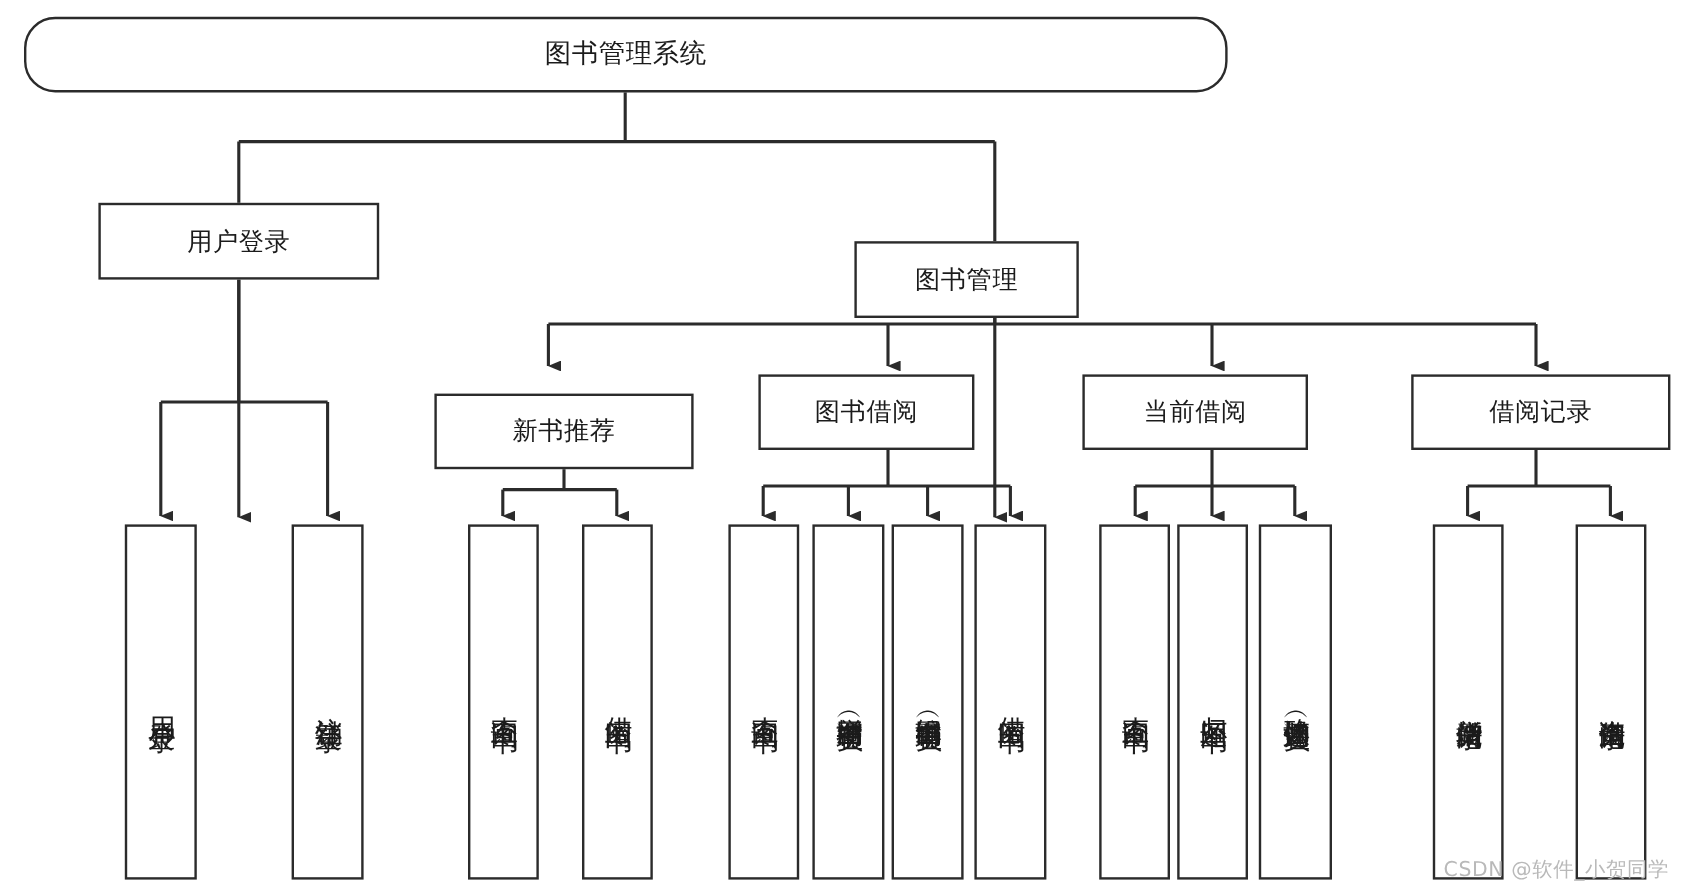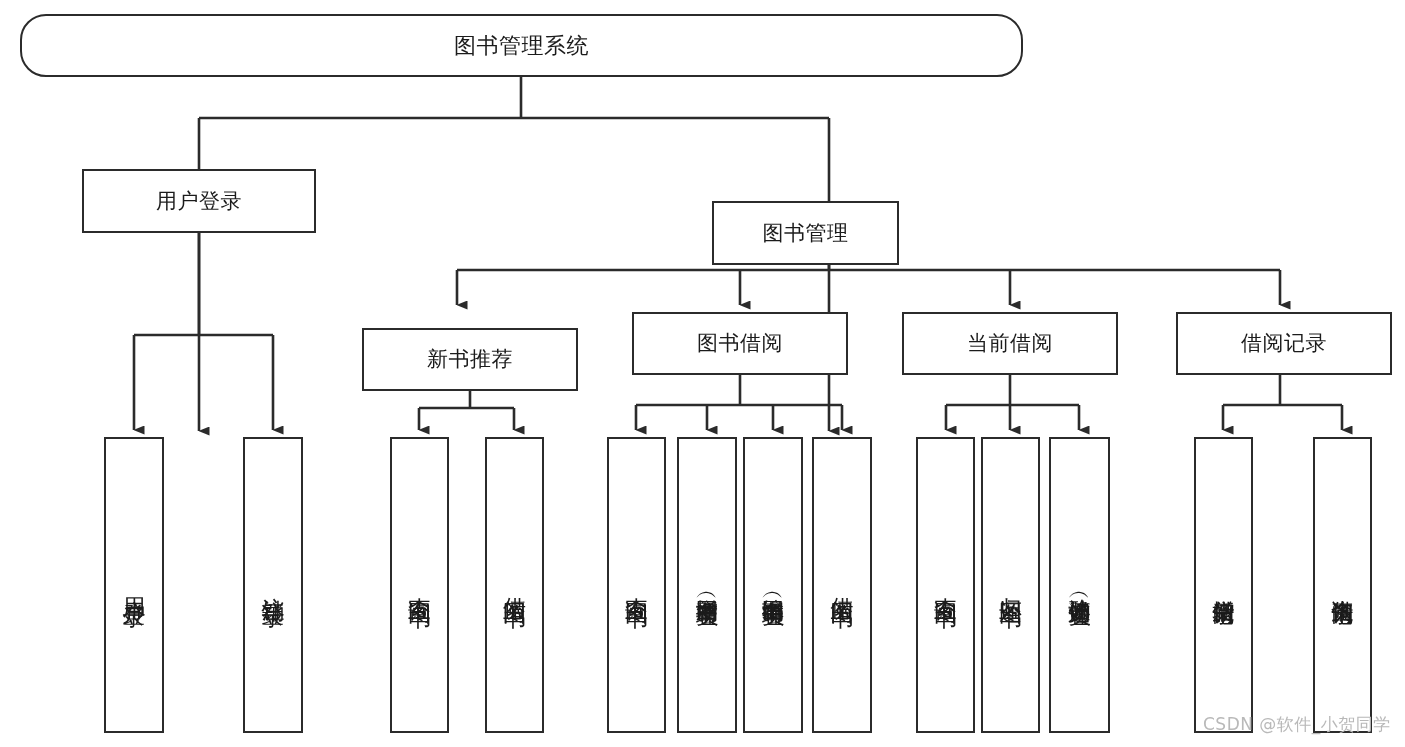--- a/index.html
+++ b/index.html
@@ -144,25 +144,25 @@
   </div>
 
   <div class="node horiz" style="left:712px; top:185px; width:187px; height:64px;margin-top:16px;">
     <span class="lbl">图书管理</span>
   </div>
 
   <div class="node horiz" style="left:362px; top:312px; width:216px; height:63px;margin-top:16px;">
     <span class="lbl">新书推荐</span>
   </div>
 
-  <div class="node horiz" style="left:632px; top:312px; width:216px; height:63px;">
+  <div class="node horiz" style="left:632px; top:312px; width:180px; height:63px;">
     <span class="lbl">图书借阅</span>
   </div>
 
-  <div class="node horiz" style="left:902px; top:312px; width:216px; height:63px;">
+  <div class="node horiz" style="left:902px; top:312px; width:188px; height:63px;">
     <span class="lbl">当前借阅</span>
   </div>
 
   <div class="node horiz" style="left:1132px; top:312px; width:216px; height:63px;margin-left:44px;">
     <span class="lbl">借阅记录</span>
   </div>
 
   <div class="node vert" style="left:104px; top:437px; width:60px; height:296px;">
     <span class="lbl">用户登录</span>
   </div>

